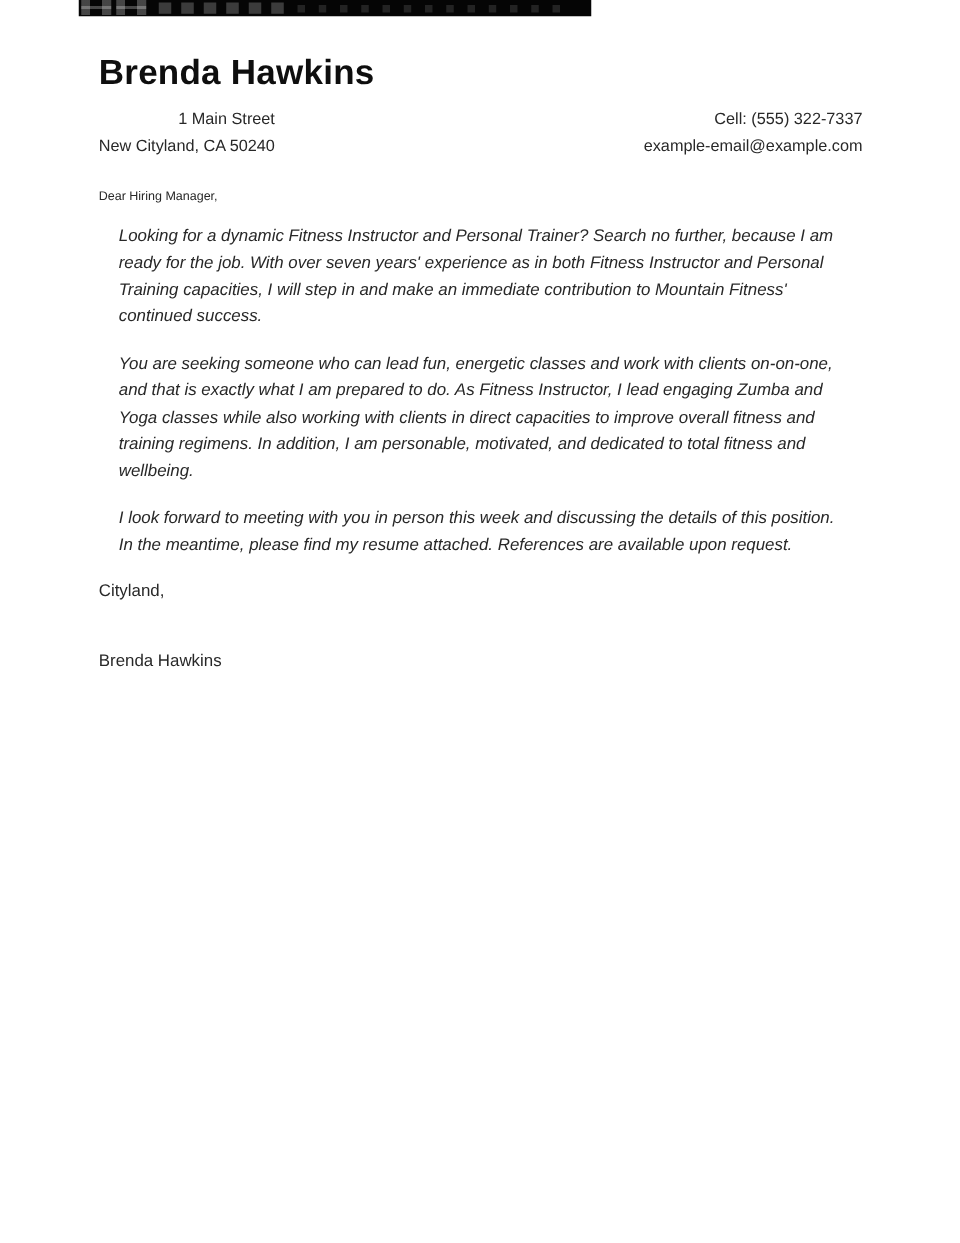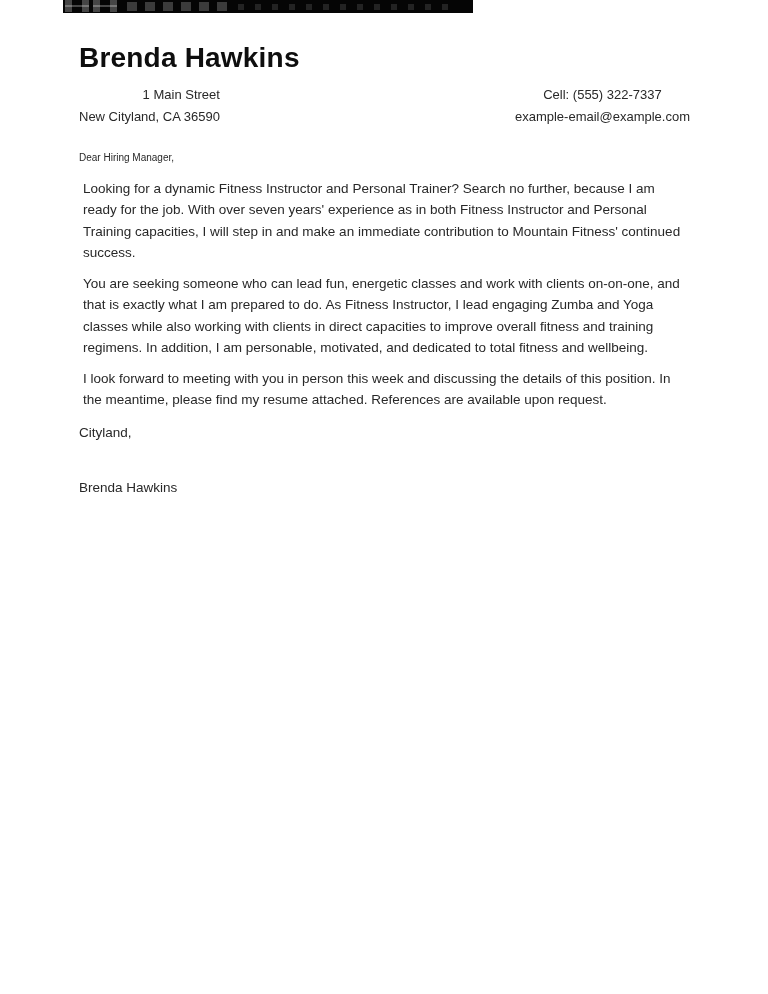--- a/index.html
+++ b/index.html
@@ -86,34 +86,35 @@
   }
 
   .contact-row {
     display: flex;
     justify-content: space-between;
     margin-top: 10px;
     font-size: 13px;
     line-height: 22px;
   }
   .contact-row .addr { text-align: right; }
-  .contact-row .reach { text-align: center; }
+  .contact-row .reach { text-align: right; }
 
   .salutation {
     margin-top: 19px;
     font-size: 10px;
     line-height: 21.5px;
   }
 
   .body-para {
-    margin: 4px;
+    margin: 16px;
     margin-top: 9px;
     font-size: 13.5px;
     line-height: 21.5px;
     max-width: 620px;
+    font-style: italic;
   }
 
   .closing {
     margin-top: 11px;
     font-size: 13.5px;
     line-height: 21.5px;
   }
 
   .signature {
     margin-top: 34px;
@@ -156,21 +157,21 @@
     </span>
   </div>
 
   <div class="content">
 
     <div class="name">Brenda Hawkins</div>
 
     <div class="contact-row">
       <div class="addr">
         <div>1 Main Street</div>
-        <div>New Cityland, CA 36590</div>
+        <div>New Cityland, CA 50240</div>
       </div>
       <div class="reach">
         <div>Cell: (555) 322-7337</div>
         <div>example-email@example.com</div>
       </div>
     </div>
 
     <div class="salutation">Dear Hiring Manager,</div>
 
     <p class="body-para">Looking for a dynamic Fitness Instructor and Personal Trainer? Search no further, because I am ready for the job. With over seven years' experience as in both Fitness Instructor and Personal Training capacities, I will step in and make an immediate contribution to Mountain Fitness' continued success.</p>

